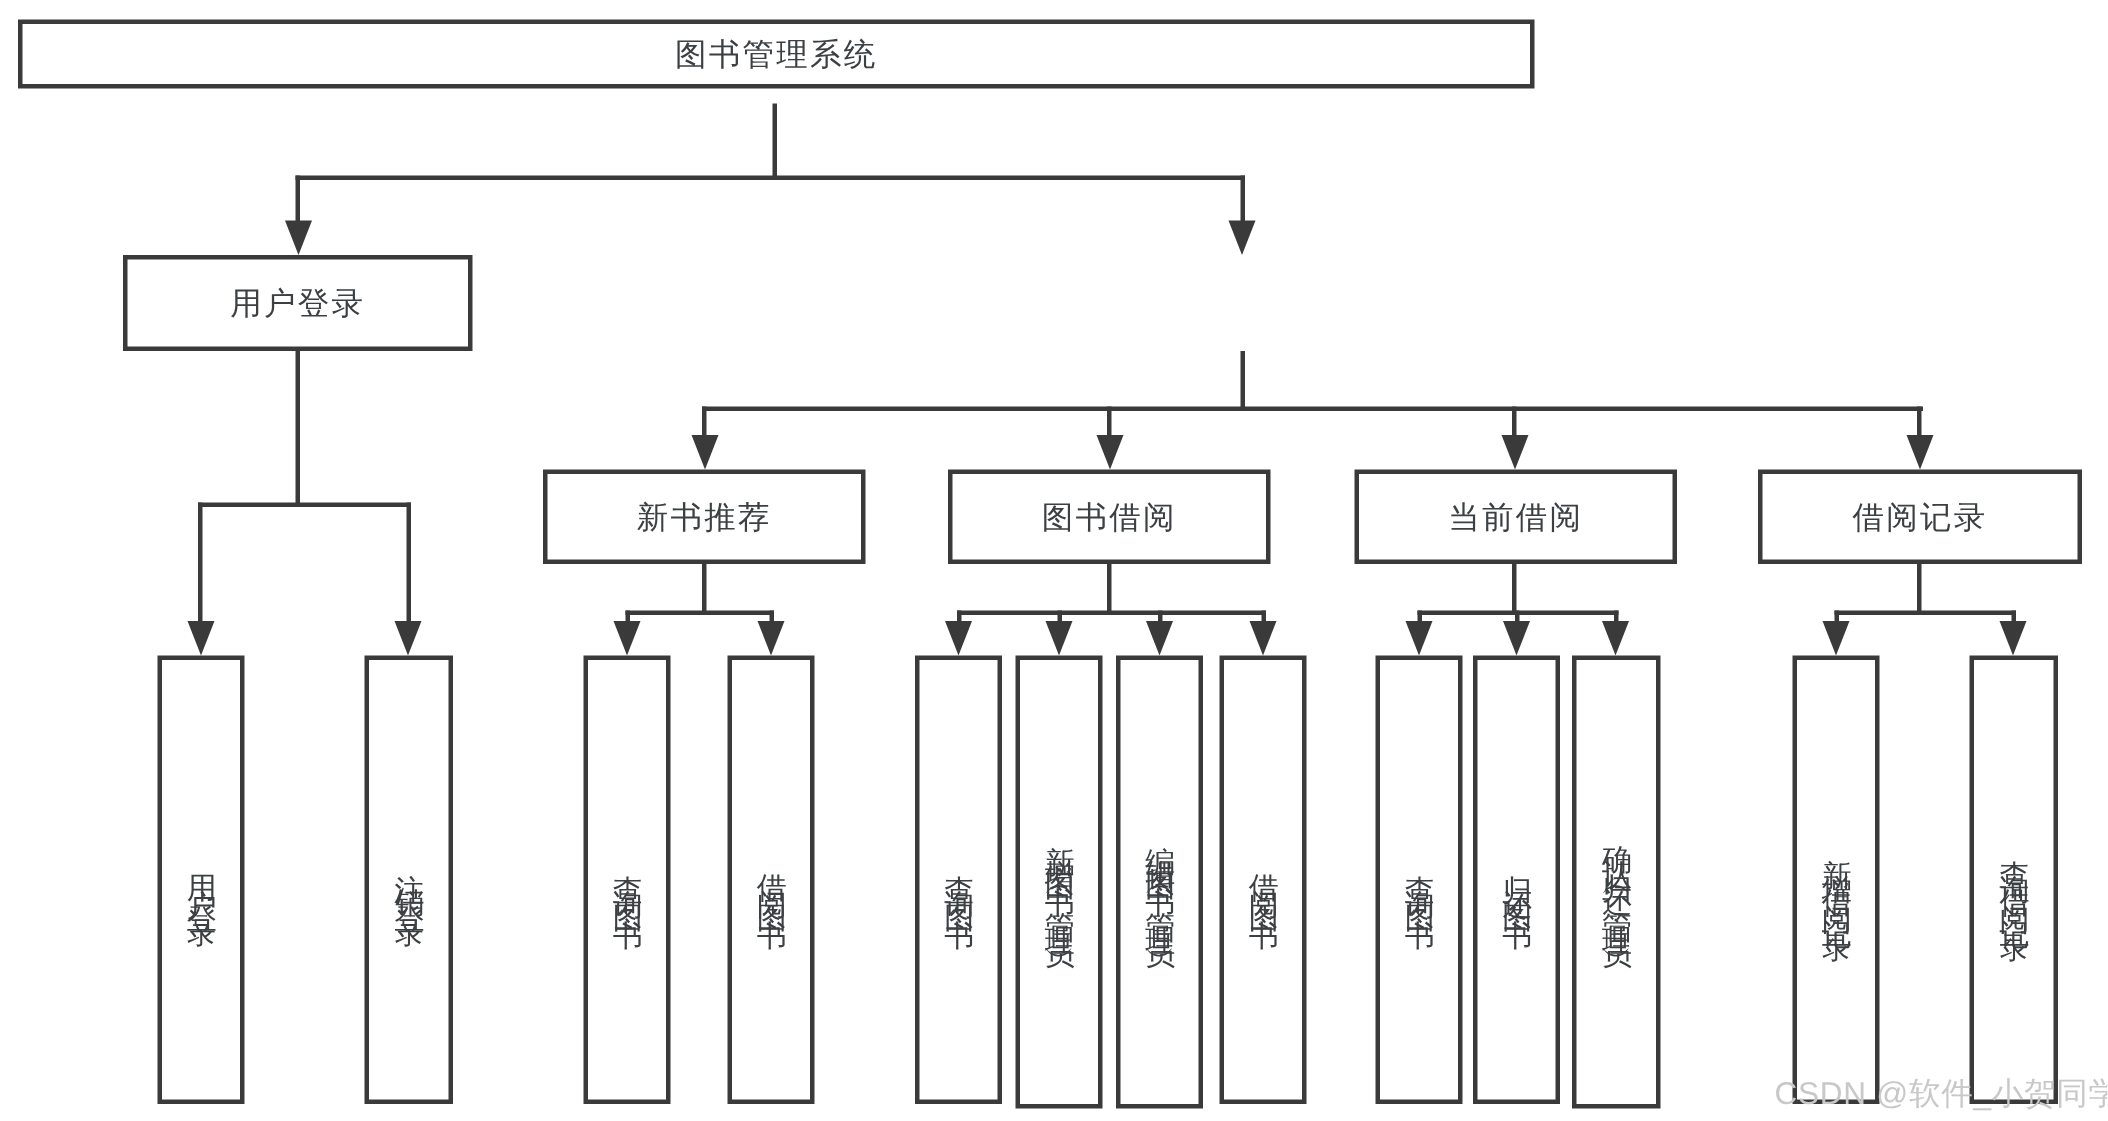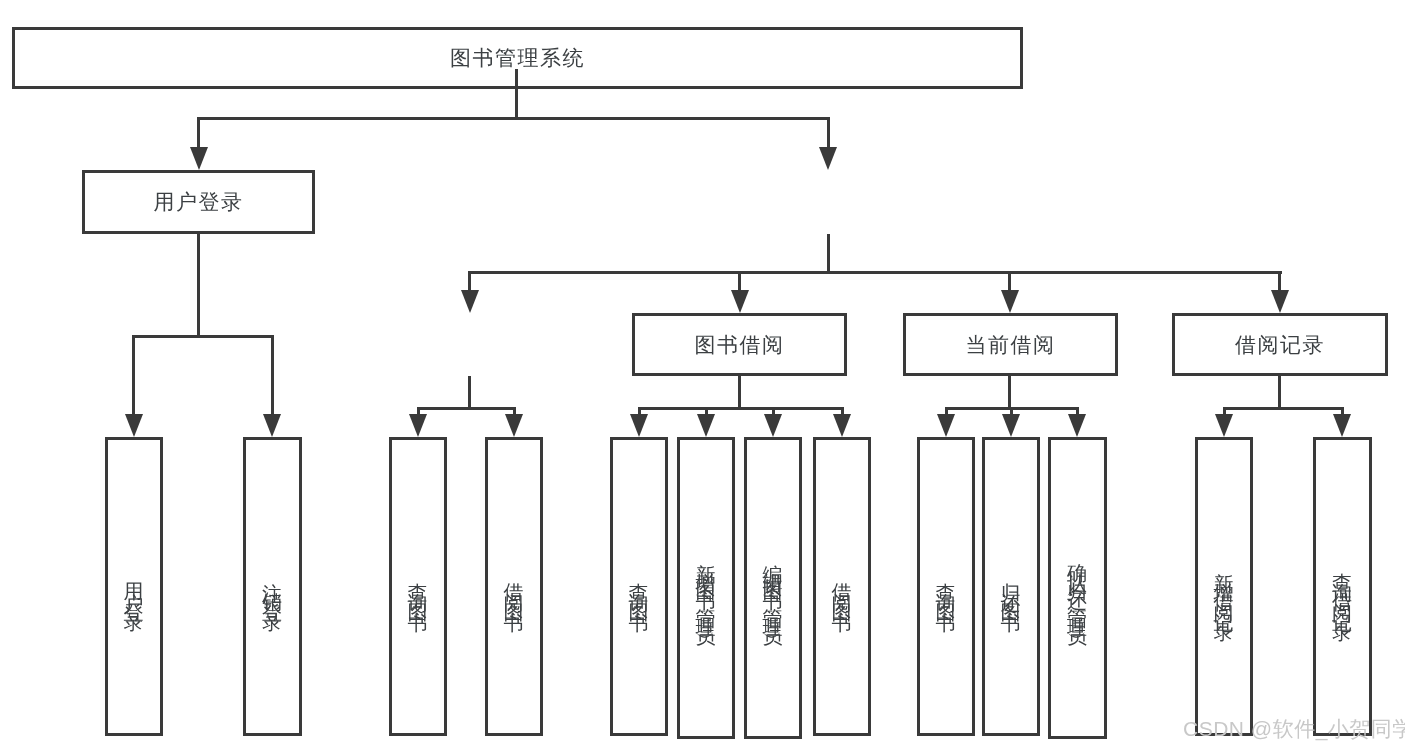--- a/index.html
+++ b/index.html
@@ -31,24 +31,25 @@
   .watermark{
     position:absolute;left:1183px;top:715px;
     font-size:21px;letter-spacing:0.5px;color:#c8c8c8;white-space:nowrap;z-index:5;
   }
 </style>
 </head>
 <body>
 
 <div class="canvas">
 
-  <div class="node" style="left:12px;top:13px;width:1011px;height:62px;font-size:21px;margin-top:14px;">图书管理系统</div>
+  <div class="node" style="left:12px;top:13px;width:1011px;height:46px;font-size:21px;">图书管理系统</div>
 
   <div class="node" style="left:82px;top:170px;width:233px;height:64px;">用户登录</div>
 
+  <div class="node" style="left:362px;top:313px;width:215px;height:63px;">新书推荐</div>
   <div class="node" style="left:632px;top:313px;width:215px;height:63px;">图书借阅</div>
   <div class="node" style="left:903px;top:313px;width:215px;height:63px;">当前借阅</div>
   <div class="node" style="left:1172px;top:313px;width:216px;height:63px;">借阅记录</div>
 
   <div class="leaf" style="left:105px;top:437px;width:58px;height:299px;">用户登录</div>
   <div class="leaf" style="left:243px;top:437px;width:59px;height:299px;">注销登录</div>
 
   <div class="leaf" style="left:389px;top:437px;width:58px;height:299px;">查询图书</div>
   <div class="leaf" style="left:485px;top:437px;width:58px;height:299px;">借阅图书</div>
 

